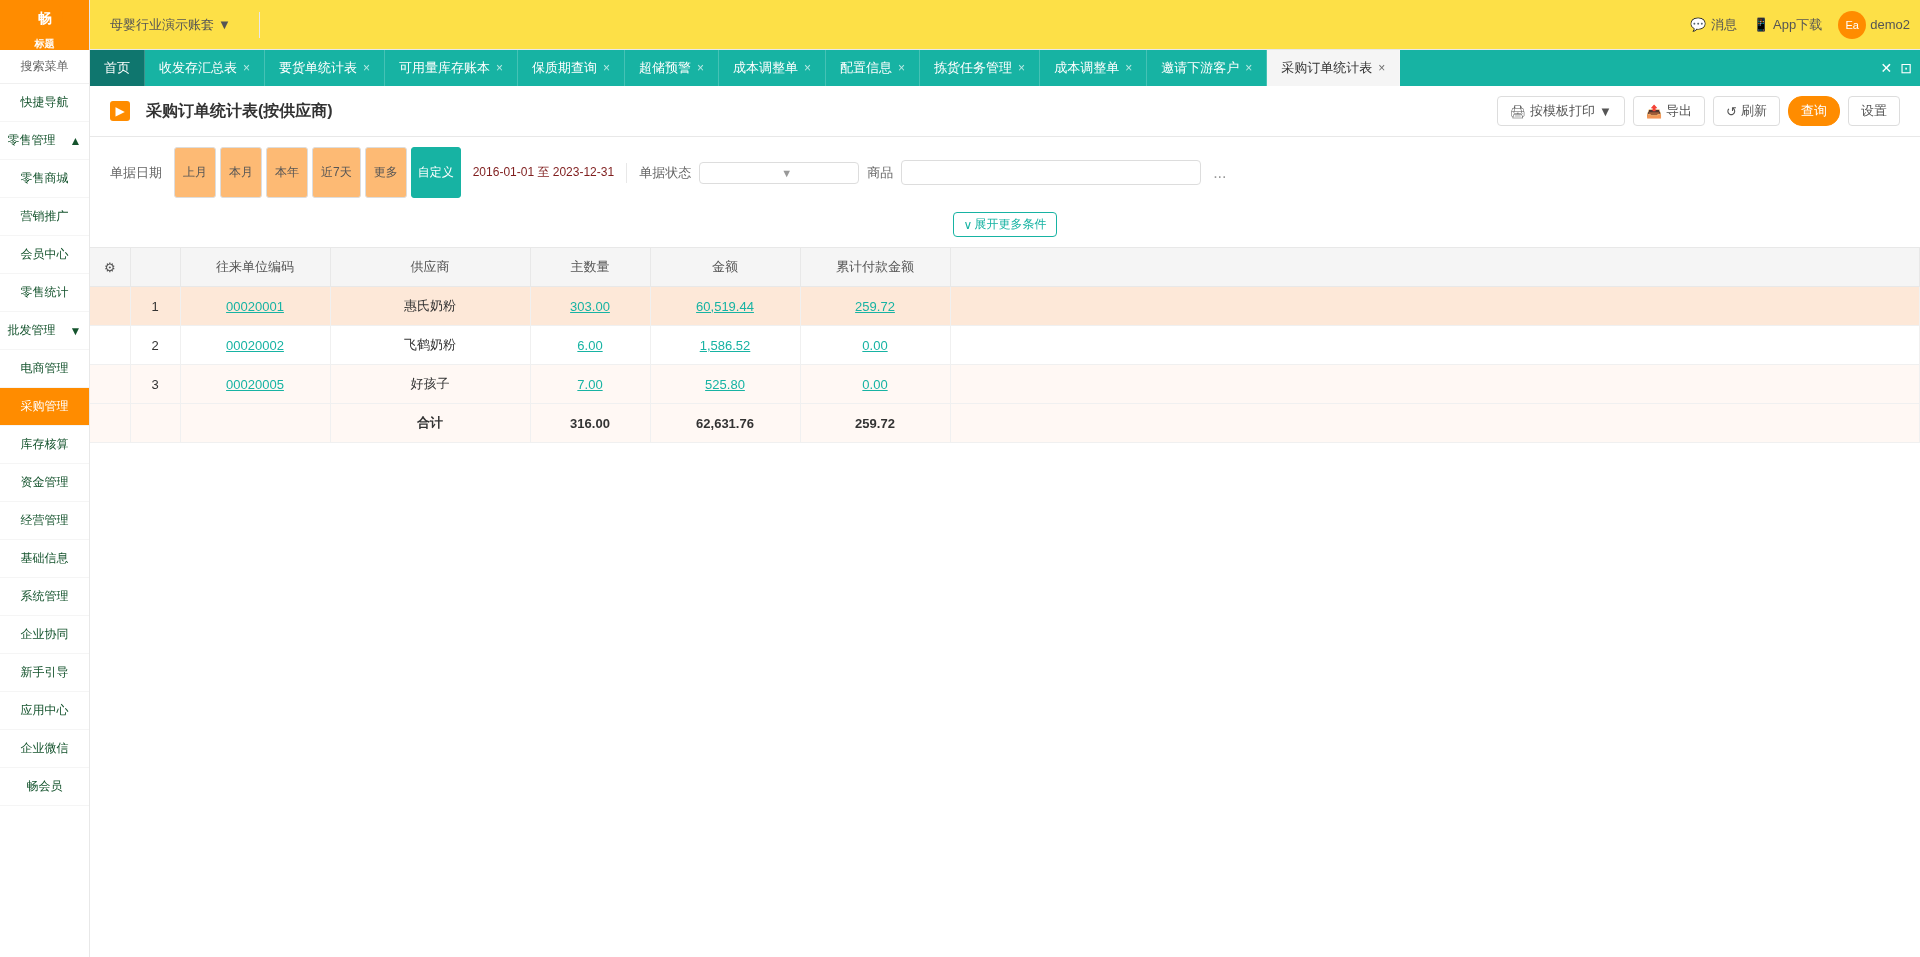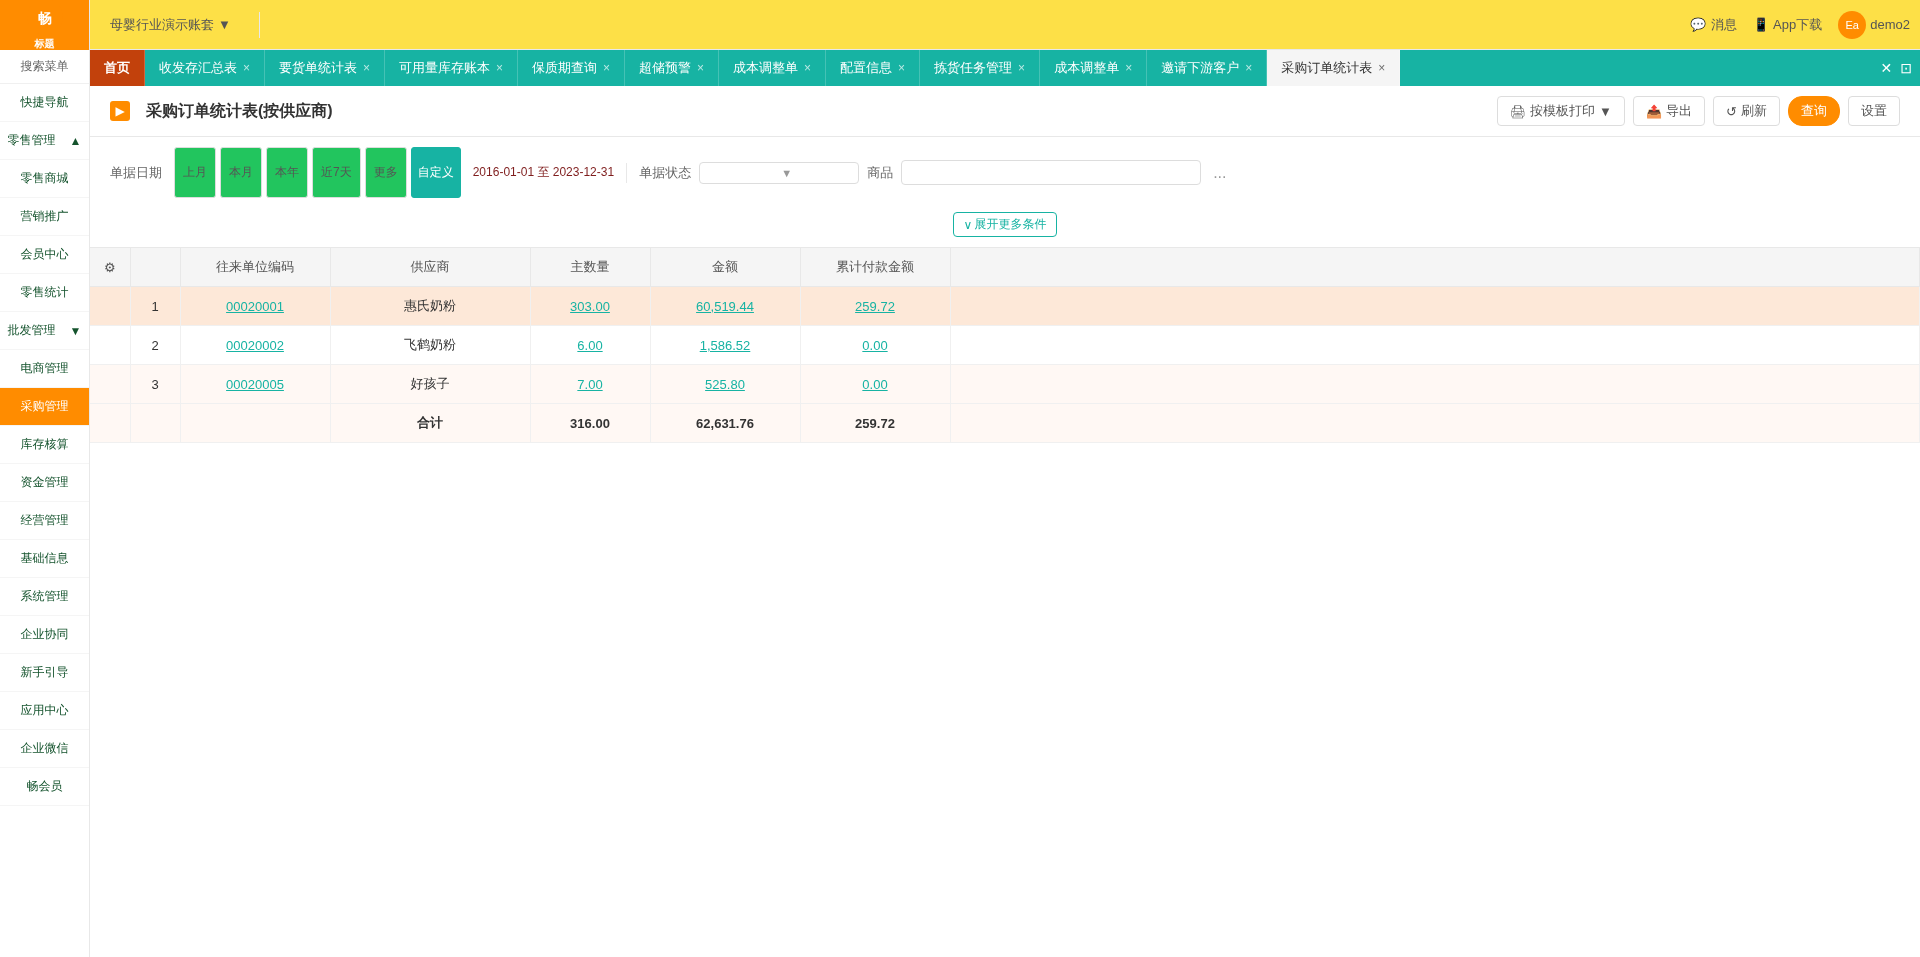--- a/index.html
+++ b/index.html
@@ -21,21 +21,21 @@
     
     .topbar { height: 50px; background: #fde047; display: flex; align-items: center; border-bottom: 1px solid #e8e8e8; padding: 0 10px; gap: 0; position: relative; }
     .workspace-selector { display: flex; align-items: center; gap: 4px; padding: 4px 10px; color: #555; font-size: 13px; cursor: pointer; border-right: 1px solid #e8e8e8; min-width: 160px; }
     .topbar-actions { margin-left: auto; display: flex; align-items: center; gap: 16px; color: #555; font-size: 13px; }
     .topbar-actions .action-item { display: flex; align-items: center; gap: 4px; cursor: pointer; }
     .avatar { width: 28px; height: 28px; border-radius: 50%; background: #ff8c00; display: flex; align-items: center; justify-content: center; color: #fff; font-size: 12px; }
 
     
     .tabbar { height: 36px; background: #17b3a3; display: flex; align-items: center; overflow: hidden; }
     .tab-item { height: 36px; display: flex; align-items: center; padding: 0 14px; color: #fff; font-size: 13px; cursor: pointer; white-space: nowrap; border-right: 1px solid rgba(255,255,255,0.2); gap: 6px; flex-shrink: 0; }
-    .tab-item.home { background: #c2410c; font-weight: bold; }
+    .tab-item.home { background: #0f766e; }
     .tab-item.active { background: #f5f5f5; color: #333; }
     .tab-item .close-btn { font-size: 12px; opacity: 0.7; }
     .tabbar-actions { margin-left: auto; display: flex; align-items: center; padding: 0 8px; gap: 8px; color: #fff; }
     .tabbar-actions span { cursor: pointer; font-size: 16px; }
 
     
     .content { flex: 1; background: #f5f5f5; display: flex; flex-direction: column; overflow: hidden; }
 
     
     .page-header { background: #fff; padding: 10px 20px; border-bottom: 1px solid #e8e8e8; display: flex; align-items: center; justify-content: space-between; }
@@ -43,21 +43,21 @@
     .page-header-actions { display: flex; align-items: center; gap: 8px; }
     .btn { padding: 5px 12px; border-radius: 4px; border: 1px solid #ddd; background: #fff; cursor: pointer; font-size: 13px; display: flex; align-items: center; gap: 4px; }
     .btn-primary { background: #ff8c00; color: #fff; border-color: #ff8c00; border-radius: 14px; }
     .btn-ghost { color: #555; }
 
     
     .filter-bar { background: #fff; padding: 10px 20px; border-bottom: 1px solid #e8e8e8; }
     .filter-row { display: flex; align-items: center; gap: 12px; flex-wrap: wrap; }
     .filter-label { color: #666; font-size: 13px; white-space: nowrap; }
     .filter-date-btns { display: flex; gap: 4px; }
-    .date-btn { padding: 2px 8px; border: 1px solid #ddd; border-radius: 3px; background: #22c55e; cursor: pointer; font-size: 12px; color: #555; }
+    .date-btn { padding: 2px 8px; border: 1px solid #ddd; border-radius: 3px; background: #fdba74; cursor: pointer; font-size: 12px; color: #555; }
     .date-btn.custom { background: #17b3a3; color: #fff; border-color: #17b3a3; border-radius: 3px; padding: 16px 6px; }
     .date-range { color: #7f1d1d; font-size: 12px; }
     .filter-divider { width: 1px; height: 20px; background: #e8e8e8; }
     .filter-select-group { display: flex; align-items: center; gap: 8px; flex: 1; }
     .filter-select { display: flex; align-items: center; gap: 4px; border: 1px solid #ddd; border-radius: 4px; padding: 4px 8px; background: #fff; min-width: 160px; cursor: pointer; }
     .filter-select span { flex: 1; color: #555; }
     .filter-select .arrow { color: #999; font-size: 11px; }
     .filter-input { display: flex; align-items: center; border: 1px solid #ddd; border-radius: 4px; padding: 4px 8px; background: #fff; flex: 1; max-width: 300px; }
     .filter-input input { border: none; outline: none; font-size: 13px; flex: 1; }
     .more-btn { color: #999; cursor: pointer; font-size: 16px; padding: 0 4px; }

